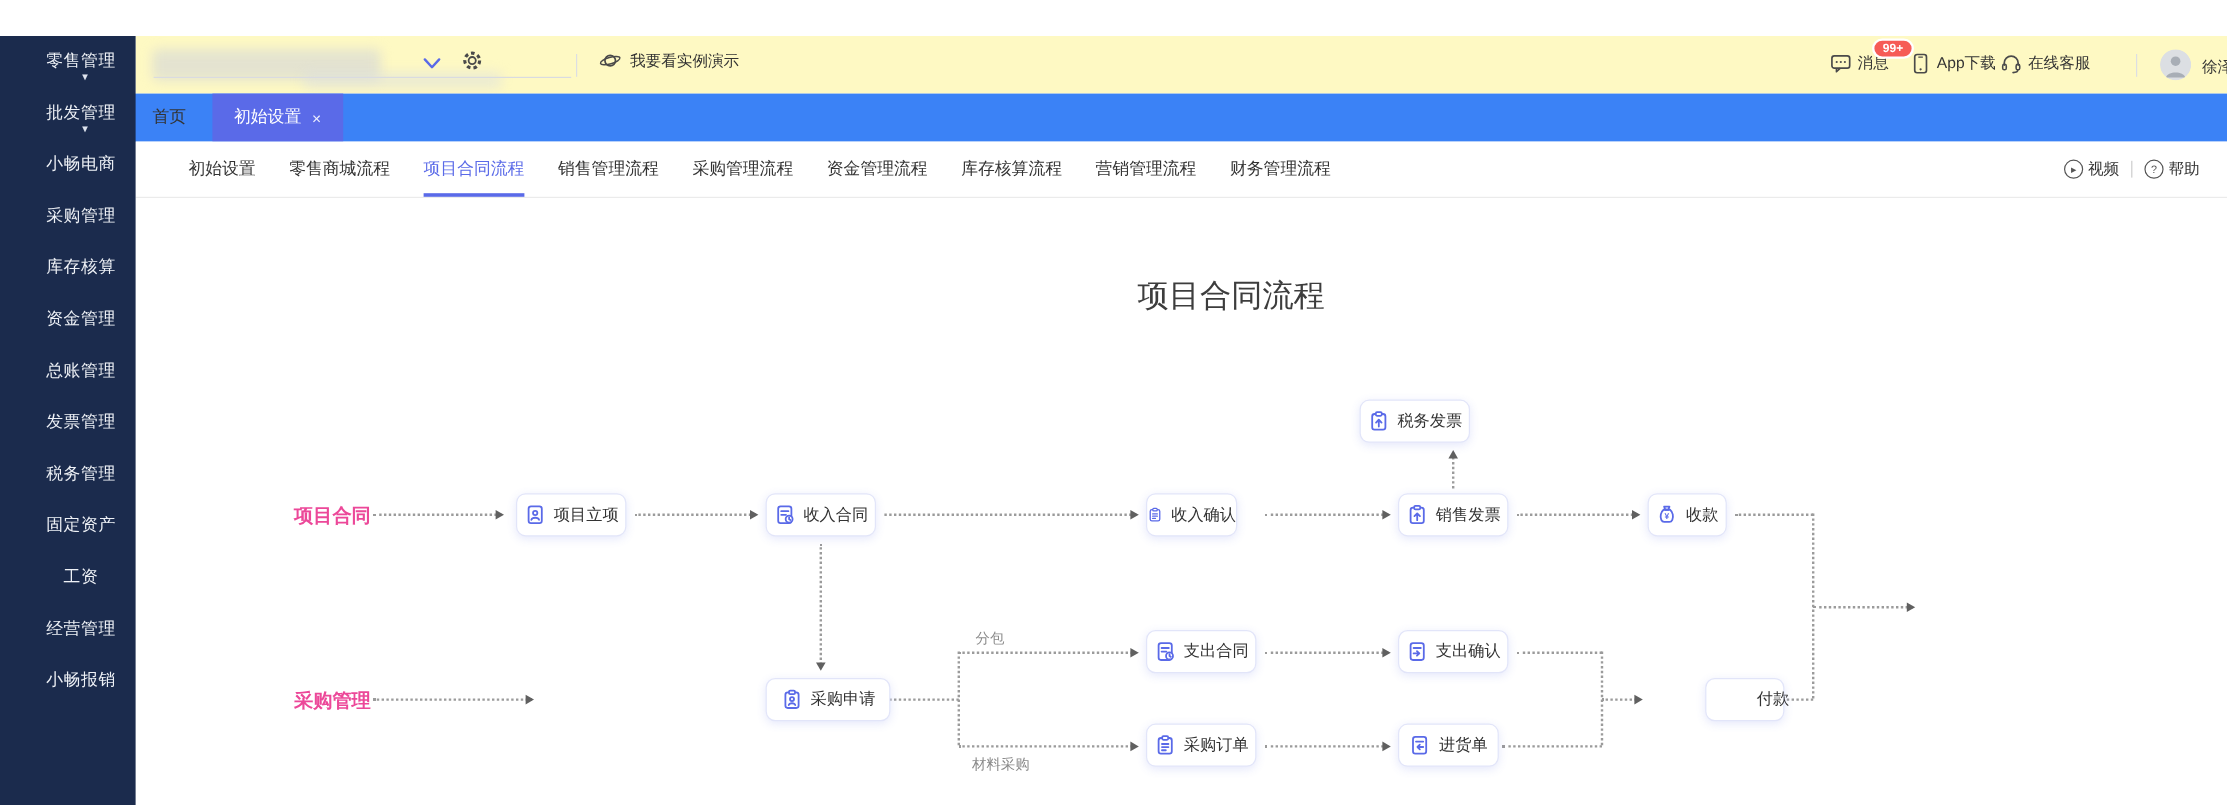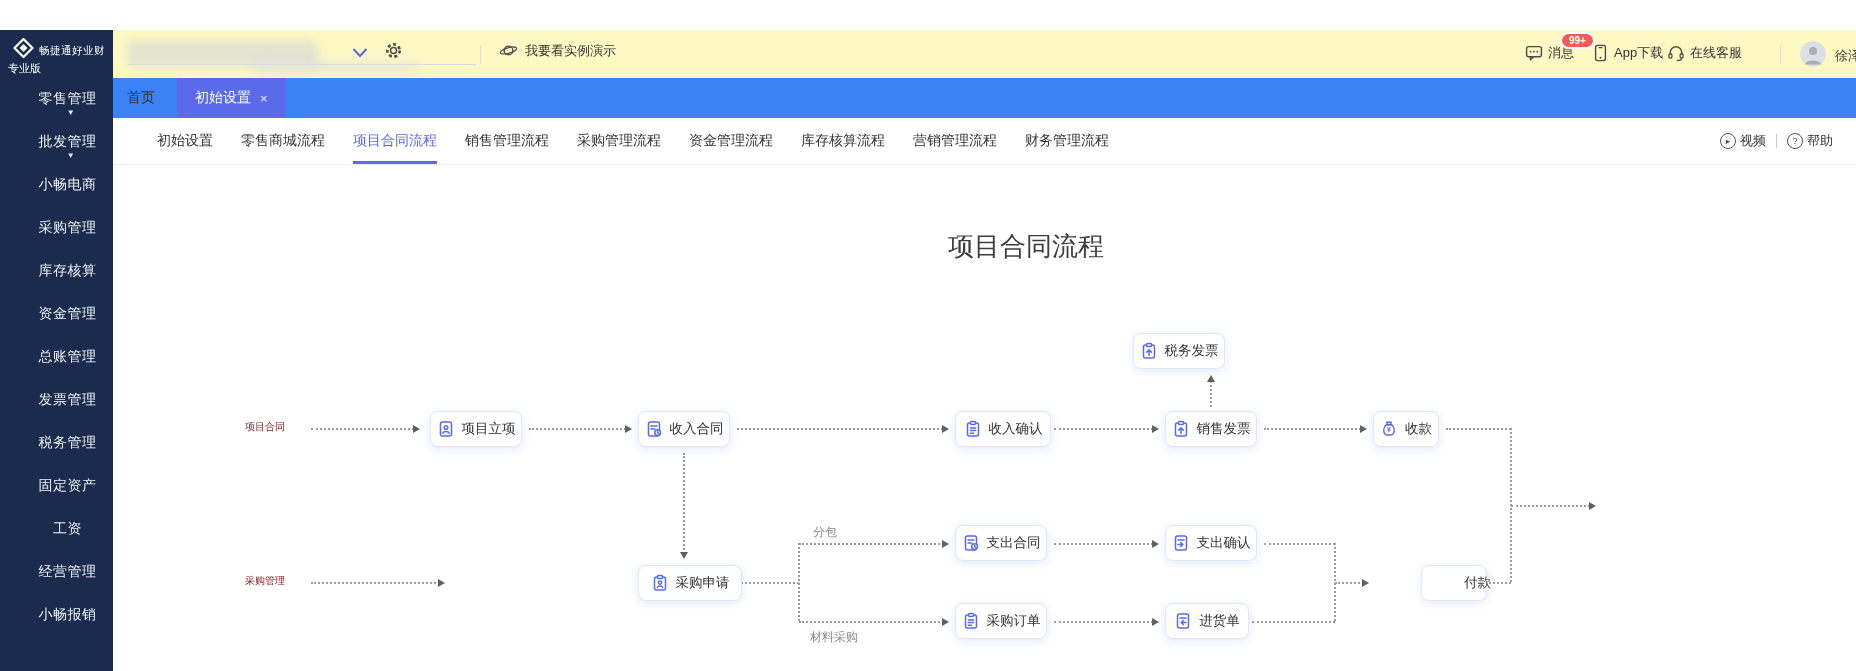--- a/index.html
+++ b/index.html
@@ -47,21 +47,21 @@
   .subtab.active { color:#5a6ae8; border-bottom-color:#5a6ae8; }
   .subtabs-right { position:absolute; right:23px; top:0; height:46px; display:flex; align-items:center; gap:10px; font-size:13px; color:#333; }
   .circ-ic { width:16px; height:16px; border:1.3px solid #555; border-radius:50%; display:inline-flex; align-items:center; justify-content:center;
     font-size:9px; color:#555; margin-right:4px; }
   .vdiv { width:0; height:14px; border-left:1px solid #ccc; }
   .sr-item { display:flex; align-items:center; cursor:pointer; }
 
   
   .content { position:absolute; left:113px; top:135px; right:0; bottom:0; background:#fff; }
   .flow-title { position:absolute; left:713px; top:64px; width:400px; text-align:center; font-size:26px; color:#3d3d3d; font-weight:500; }
-  .lane-label { position:absolute; font-size:10px; color:#7f1d1d; }
+  .lane-label { position:absolute; font-size:16px; color:#ec4899;font-weight:bold; }
   .branch-label { position:absolute; font-size:12px; color:#8a8a8a; }
   .node { position:absolute; height:36px; background:#fff; border:1px solid #e2e5f9; border-radius:8px;
     box-shadow:0 2px 8px rgba(90,106,232,.16); display:flex; align-items:center; justify-content:center; gap:7px;
     font-size:13.5px; color:#333; white-space:nowrap; z-index:2; cursor:pointer; }
   .edge { position:absolute; z-index:1; }
   .eh { height:0; border-top:2px dotted #9b9b9b; }
   .ev { width:0; border-left:2px dotted #9b9b9b; }
   .ar::after { content:''; position:absolute; right:-2px; top:-5px;
     border-left:7px solid #606060; border-top:4px solid transparent; border-bottom:4px solid transparent; }
   .au::before { content:''; position:absolute; left:-5px; top:-2px;
@@ -69,30 +69,20 @@
   .ad::after { content:''; position:absolute; left:-5px; bottom:-2px;
     border-top:7px solid #606060; border-left:4px solid transparent; border-right:4px solid transparent; }
   svg { display:block; }
 </style>
 </head>
 <body>
 
 <div class="app">
 
   <div class="sidebar">
-    <div class="logo-area">
-      <span class="logo-mark">
-        <svg width="23" height="22" viewBox="0 0 22 22">
-          <path d="M11,2 L20,11 L11,20 L2,11 Z" fill="none" stroke="#fff" stroke-width="2.2" stroke-linejoin="round"></path>
-          <path d="M11,7 L15,11 L11,15 L7,11 Z" fill="#fff"></path>
-        </svg>
-      </span>
-      <span class="brand-name">畅捷通好业财</span>
-      <span class="edition">专业版</span>
-    </div>
     <div class="menu">
 
         <div class="side-item">
           <span>零售管理</span>
           <span class="caret">▼</span>
         </div>
 
         <div class="side-item">
           <span>批发管理</span>
           <span class="caret">▼</span>
@@ -335,21 +325,21 @@
     <div class="node" style="left:525px; top:246px; width:92px;">
       <svg width="18" height="18" viewBox="0 0 18 18" fill="none" stroke="#5a6ae8" stroke-width="1.5" stroke-linecap="round" stroke-linejoin="round">
         <rect x="3.5" y="2" width="11" height="14" rx="2"></rect>
           <path d="M6,6 h6 M6,9 h4"></path>
         <circle cx="12.6" cy="12.6" r="2.9" fill="#fff"></circle>
           <path d="M12.6,11.2 v1.5 l1.1,0.7"></path>
       </svg>
       <span>收入合同</span>
     </div>
 
-    <div class="node" style="left:842px; top:246px; width:96px;">
+    <div class="node" style="left:842px; top:246px; width:76px;">
       <svg width="18" height="18" viewBox="0 0 18 18" fill="none" stroke="#5a6ae8" stroke-width="1.5" stroke-linecap="round" stroke-linejoin="round">
         <rect x="3.5" y="3" width="11" height="13" rx="2"></rect>
           <rect x="6.5" y="1.5" width="5" height="3" rx="1" fill="#fff"></rect>
         <path d="M6.3,8 h5.4 M6.3,10.6 h5.4 M6.3,13.2 h3.2"></path>
       </svg>
       <span>收入确认</span>
     </div>
 
     <div class="node" style="left:1052px; top:246px; width:92px;">
       <svg width="18" height="18" viewBox="0 0 18 18" fill="none" stroke="#5a6ae8" stroke-width="1.5" stroke-linecap="round" stroke-linejoin="round">

